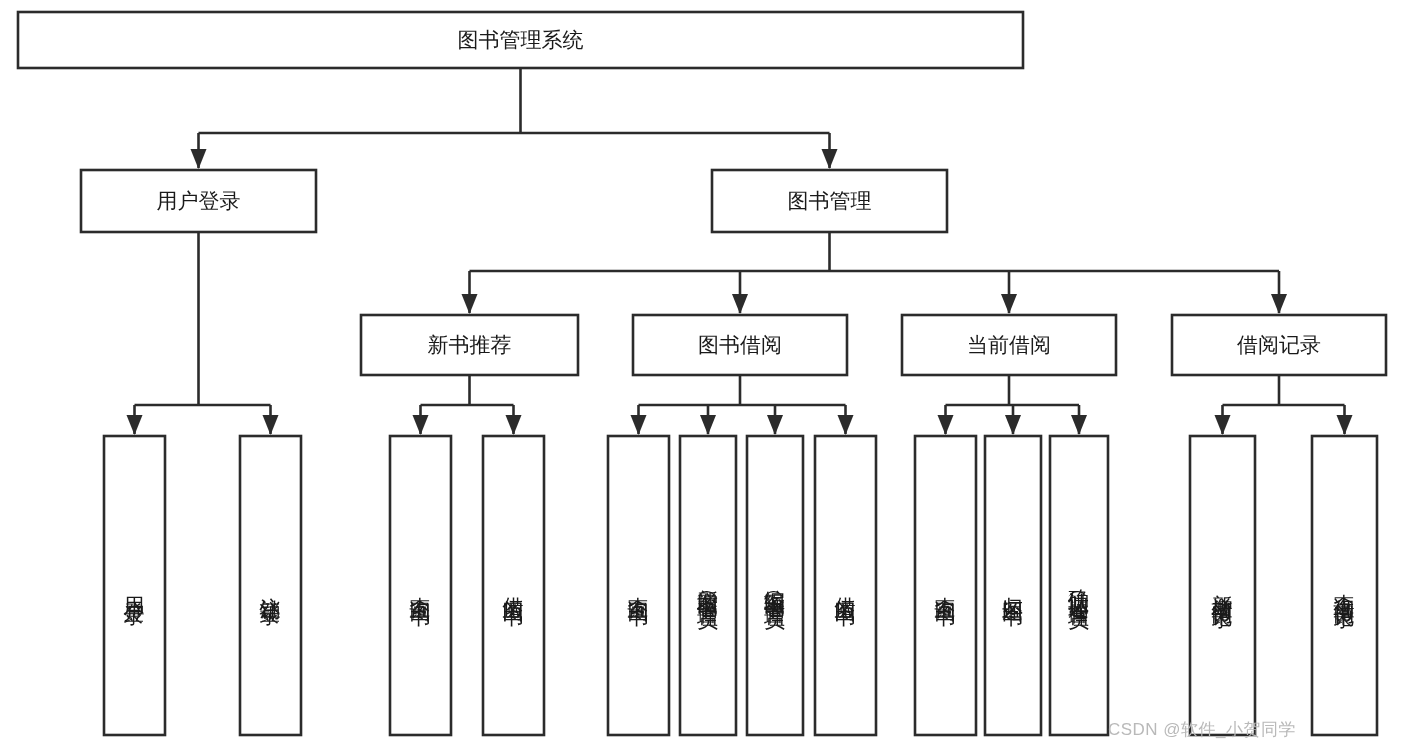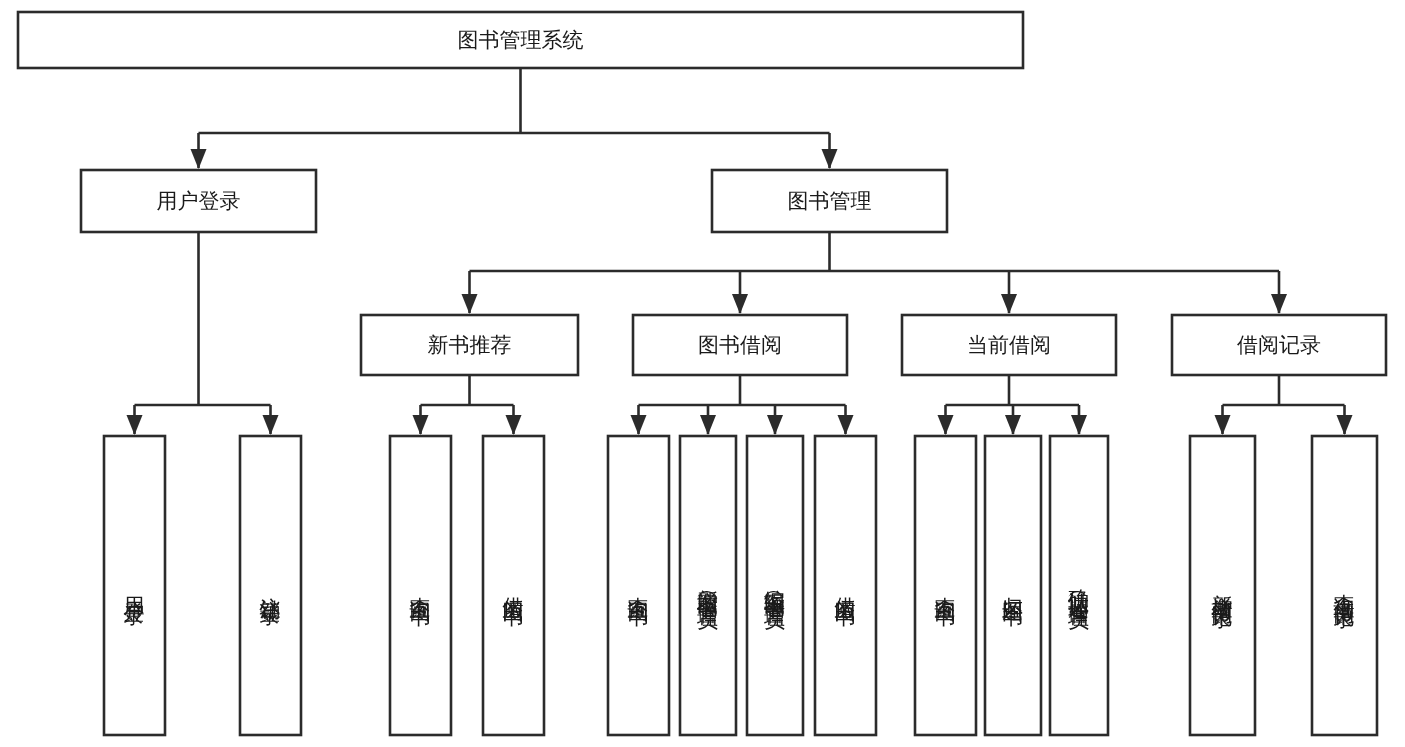--- a/index.html
+++ b/index.html
@@ -215,13 +215,14 @@
       <div class="leaf-label-wrap" style="left: 680px; top: 436px; width: 56px; height: 299px;">新增图书（管理员）</div>
       <div class="leaf-label-wrap" style="left: 747px; top: 436px; width: 56px; height: 299px;">编辑图书（管理员）</div>
       <div class="leaf-label-wrap" style="left: 815px; top: 436px; width: 61px; height: 299px;">借阅图书</div>
       <div class="leaf-label-wrap" style="left: 915px; top: 436px; width: 61px; height: 299px;">查询图书</div>
       <div class="leaf-label-wrap" style="left: 985px; top: 436px; width: 56px; height: 299px;">归还图书</div>
       <div class="leaf-label-wrap" style="left: 1050px; top: 436px; width: 58px; height: 299px;">确认归还（管理员）</div>
       <div class="leaf-label-wrap" style="left: 1190px; top: 436px; width: 65px; height: 299px;">新增借阅记录</div>
       <div class="leaf-label-wrap" style="left: 1312px; top: 436px; width: 65px; height: 299px;">查询借阅记录</div>
     </div>
 
+  <div class="watermark">CSDN @软件_小贺同学</div>
 </div>
 
 </body></html>

